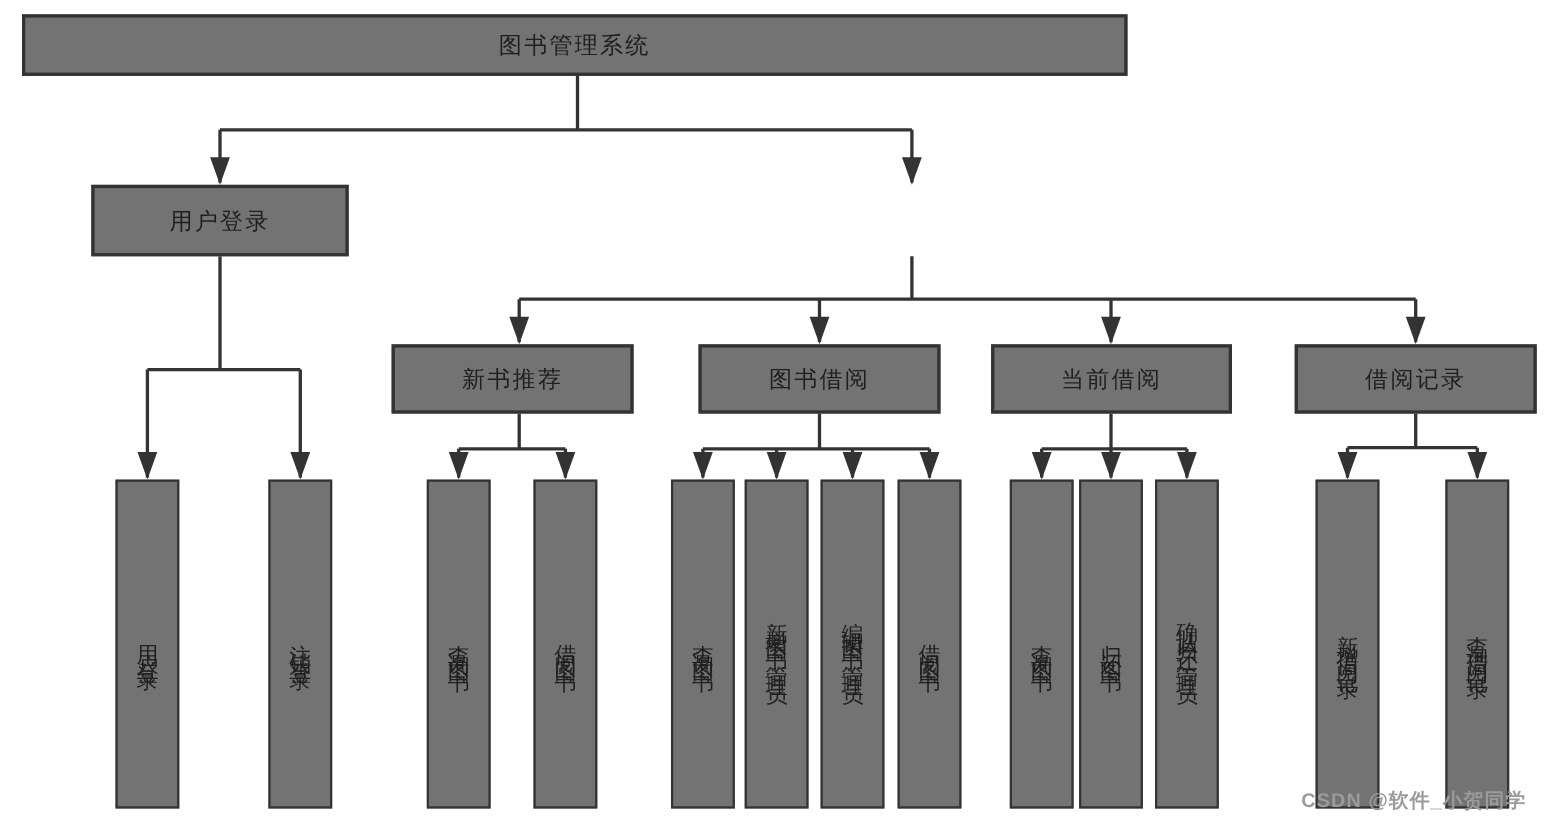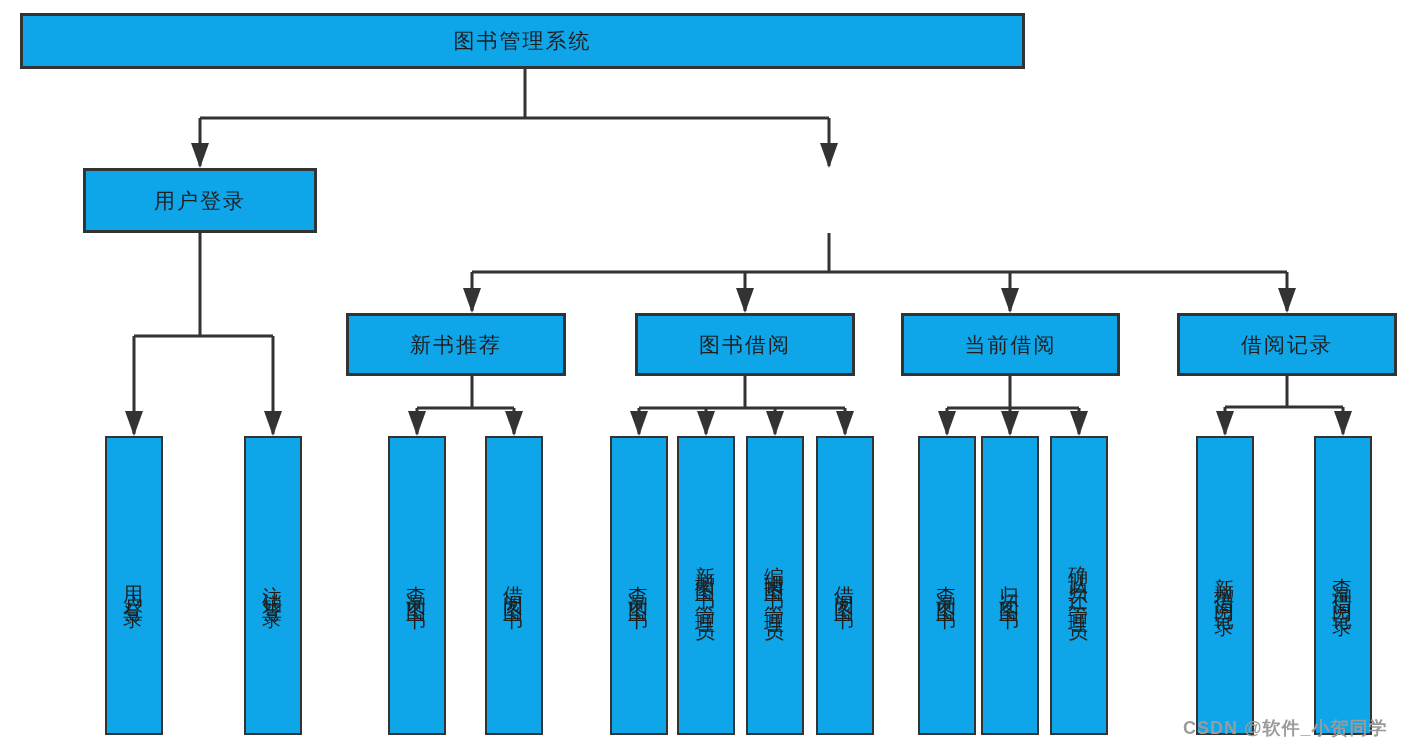--- a/index.html
+++ b/index.html
@@ -20,21 +20,21 @@
     position: absolute;
     left: 0; top: 0;
     width: 1405px; height: 747px;
     color: var(--line, #333333);
     pointer-events: none;
   }
   .node {
     position: absolute;
     box-sizing: border-box;
     border: 3px solid var(--line, #333333);
-    background: #0ea5e9;
+    background: #737373;
     display: flex;
     align-items: center;
     justify-content: center;
     font-size: 21px;
     letter-spacing: 2px;
     z-index: 1;
   }
   .node.v {
     border-width: 2px;
     writing-mode: vertical-rl;
@@ -105,21 +105,21 @@
   </svg>
 
   <div class="node" style="left:20px; top:13px; width:1005px; height:56px;">
     <span>图书管理系统</span>
   </div>
 
   <div class="node" style="left:83px; top:168px; width:234px; height:65px;">
     <span>用户登录</span>
   </div>
 
-  <div class="node" style="left:346px; top:313px; width:220px; height:63px;">
+  <div class="node" style="left:356px; top:313px; width:220px; height:63px;">
     <span>新书推荐</span>
   </div>
   <div class="node" style="left:635px; top:313px; width:220px; height:63px;">
     <span>图书借阅</span>
   </div>
   <div class="node" style="left:901px; top:313px; width:219px; height:63px;">
     <span>当前借阅</span>
   </div>
   <div class="node" style="left:1177px; top:313px; width:220px; height:63px;">
     <span>借阅记录</span>

